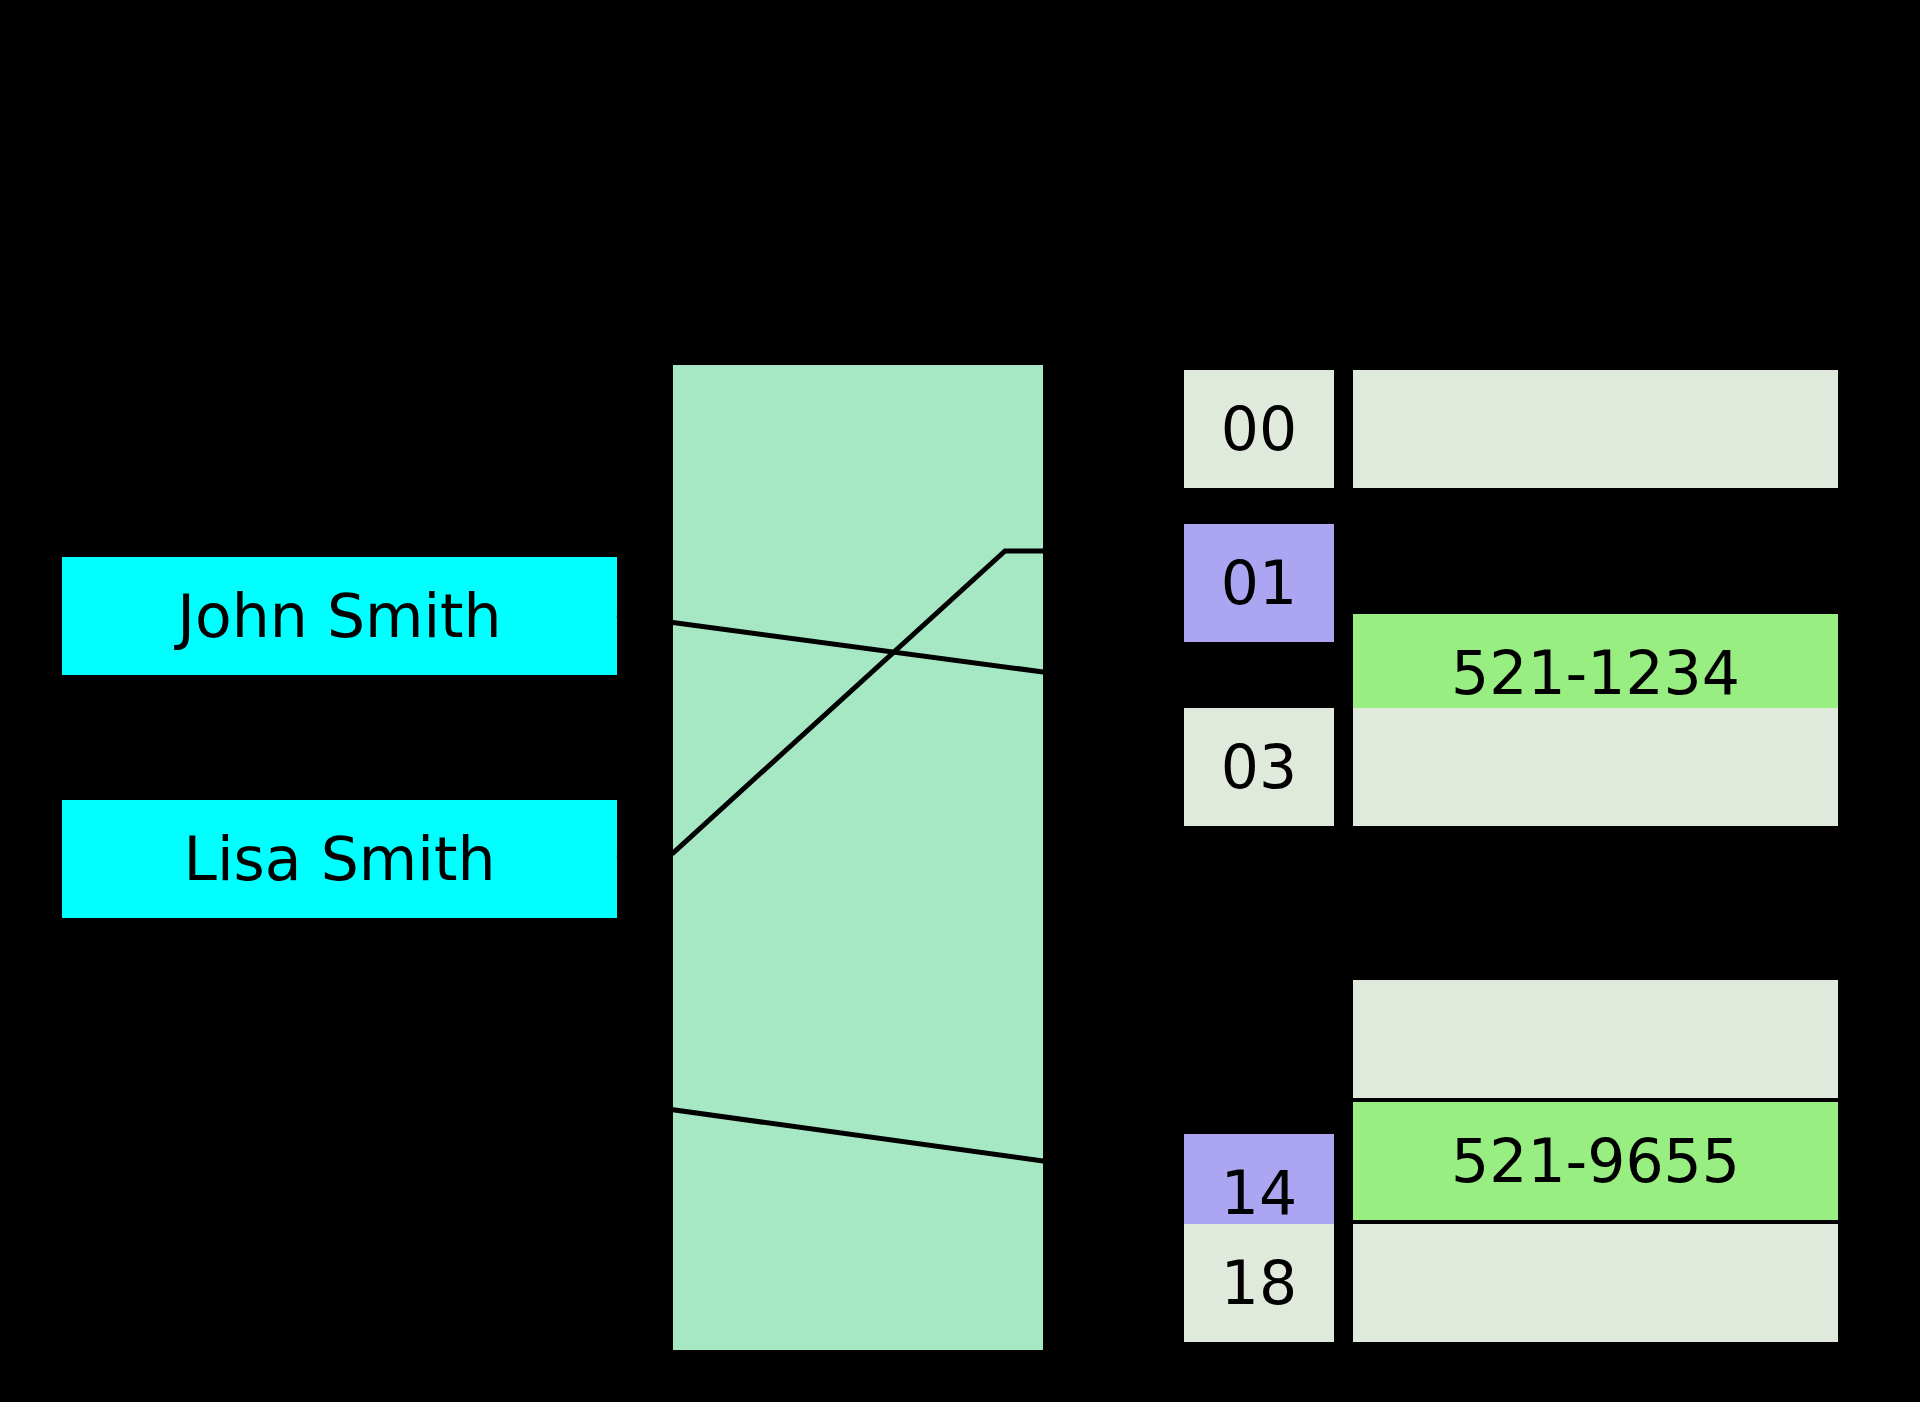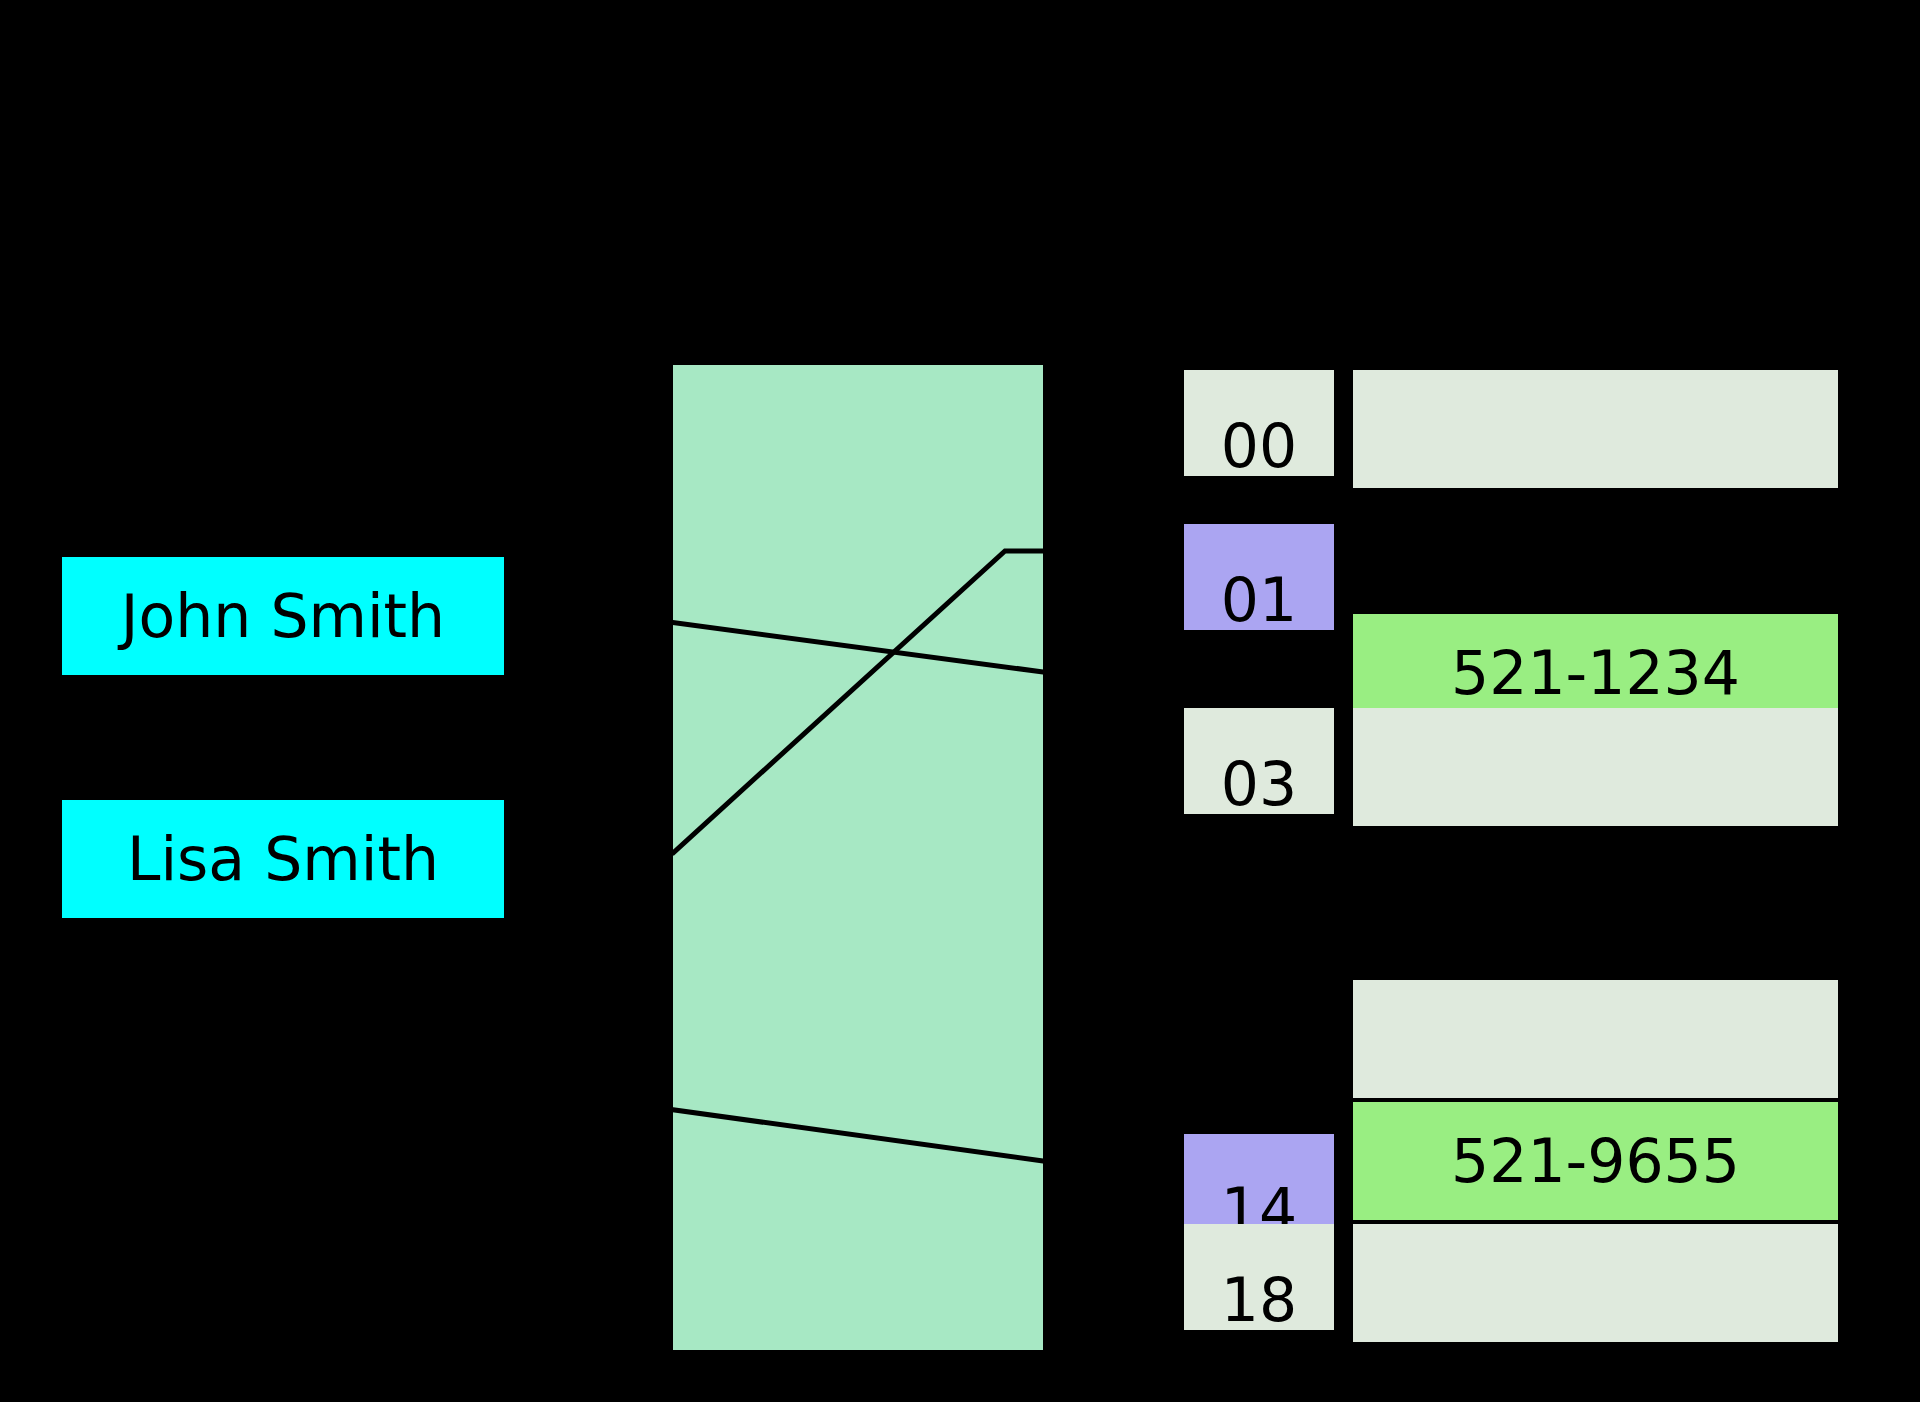--- a/index.html
+++ b/index.html
@@ -15,34 +15,34 @@
   html,body{margin:0;padding:0;background:var(--bg);}
   .canvas{
     position:relative;
     width:1920px;height:1402px;
     background:var(--bg);
     font-family:"DejaVu Sans", sans-serif;
     color:#000;
     overflow:hidden;
   }
   .key-box{
-    position:absolute;left:62px;width:442px;height:118px;
+    position:absolute;left:62px;width:555px;height:118px;
     background:var(--key);
     display:flex;align-items:center;justify-content:center;
     font-size:60px;line-height:1;
   }
   .k0{top:557px}.k1{top:800px}.k2{top:1044px}
   .hashbox{
     position:absolute;left:673px;top:365px;width:370px;height:985px;
     background:var(--hash);
   }
   .bucket-index{
-    position:absolute;left:1184px;width:150px;height:106px;
+    position:absolute;left:1184px;width:150px;height:118px;
     background:var(--empty);
-    display:flex;align-items:flex-end;justify-content:center;
+    display:flex;align-items:center;justify-content:center;
     font-size:60px;line-height:1;
   }
   .bucket-value{
     position:absolute;left:1353px;width:485px;height:118px;
     background:var(--empty);
     display:flex;align-items:center;justify-content:center;
     font-size:60px;line-height:1;
   }
   .bucket-index.occupied{background:var(--occ-index);margin-top:32px;}
   .bucket-value.occupied{background:var(--occ-value);}

